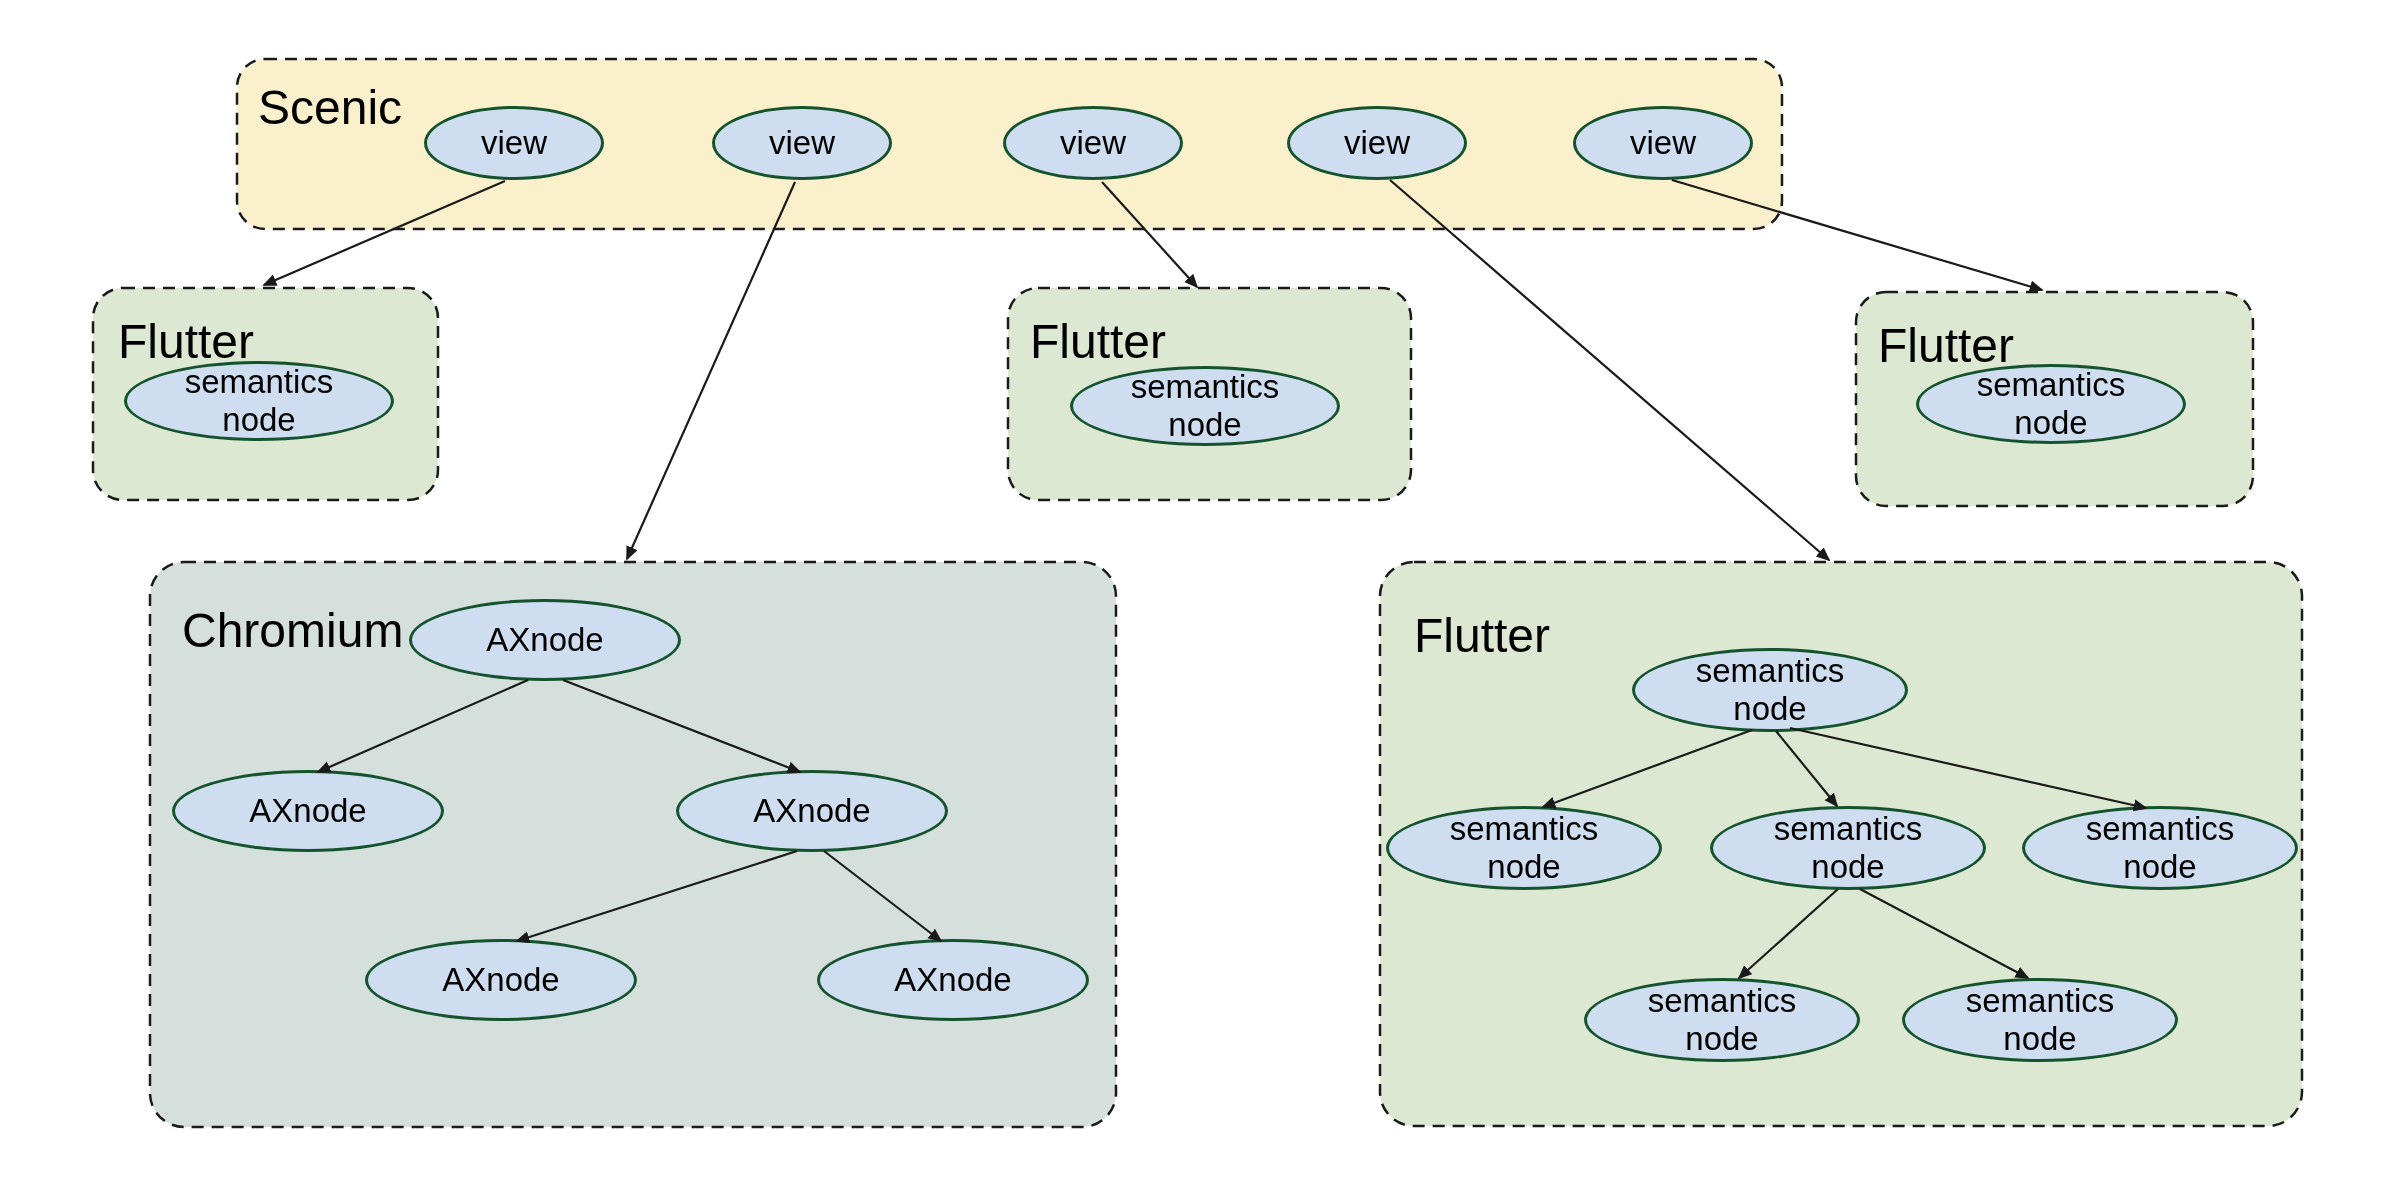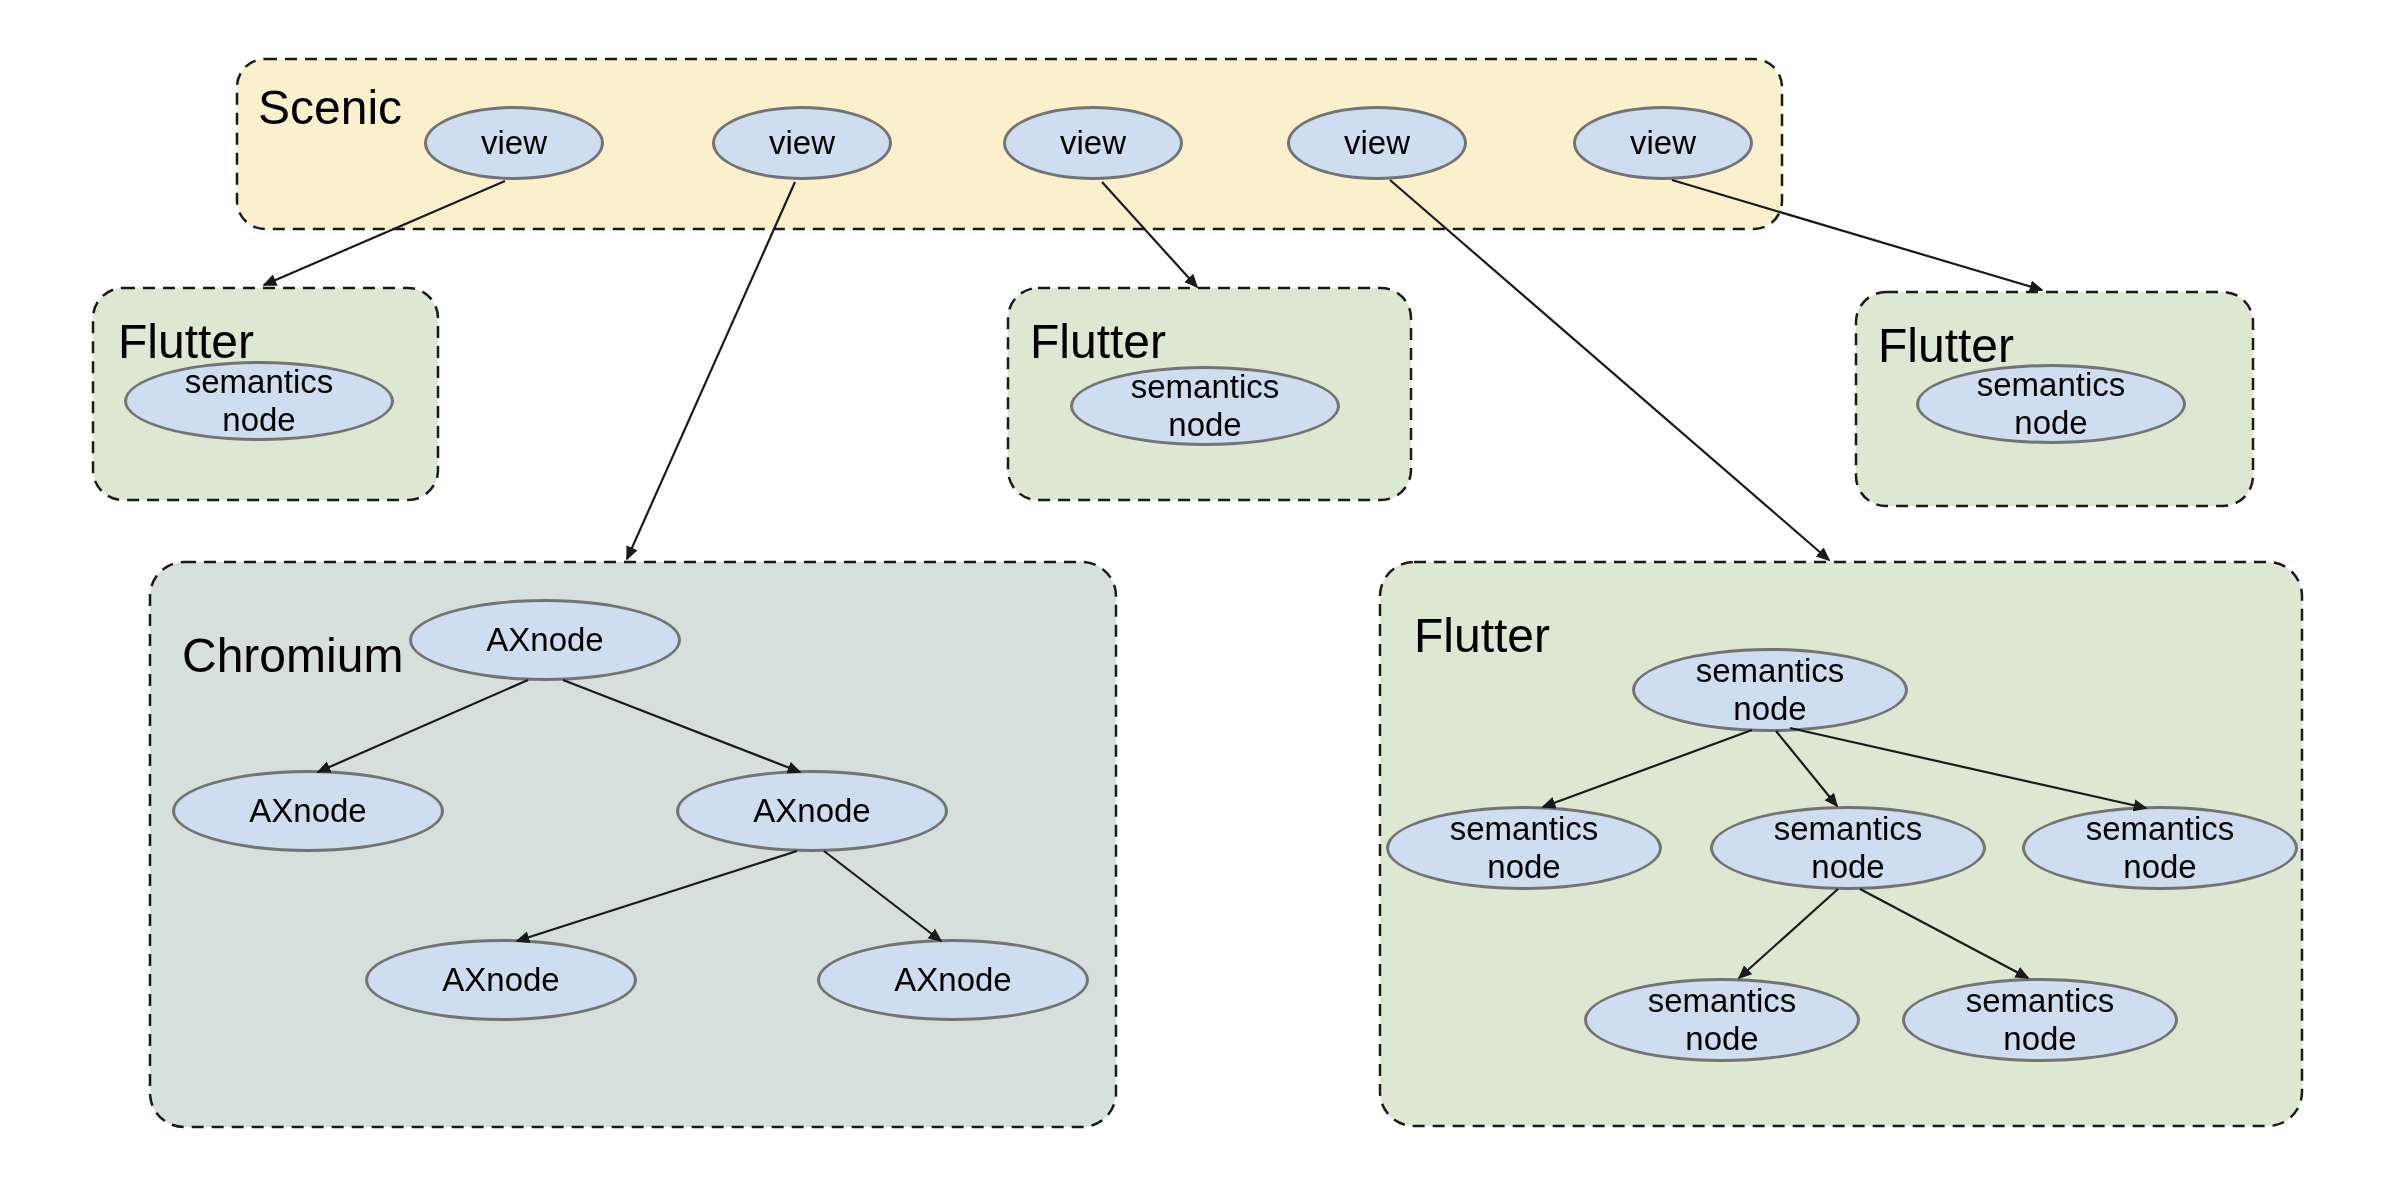--- a/index.html
+++ b/index.html
@@ -9,21 +9,21 @@
   }
   svg.layer{position:absolute;left:0;top:0;}
   rect.box{stroke:#1a1a1a;stroke-width:2.5;stroke-dasharray:12 8;}
   rect.yellow{fill:#faf0cb;}
   rect.green{fill:#dce8d2;}
   rect.gray{fill:#d5dfdc;}
   .box-label{
     position:absolute;font-size:48px;color:#000;white-space:nowrap;line-height:1;
   }
   .node{
-    position:absolute;background:#cfddf0;border:3px solid #737373;border-radius:50%;
+    position:absolute;background:#cfddf0;border:3px solid #14532d;border-radius:50%;
     display:flex;align-items:center;justify-content:center;text-align:center;
     font-size:33px;color:#000;box-sizing:border-box;
   }
   .node .txt{white-space:nowrap;line-height:1.1;}
   .node .narrow{white-space:normal;width:172px;line-height:1.15;}
   line.arrow{stroke:#1a1a1a;stroke-width:2.2;}
 </style>
 </head>
 <body>
 
@@ -35,21 +35,21 @@
     <rect class="box green" x="1008" y="288" width="403" height="212" rx="30"></rect>
     <rect class="box green" x="1856" y="292" width="397" height="214" rx="30"></rect>
     <rect class="box gray" x="150" y="562" width="966" height="565" rx="34"></rect>
     <rect class="box green" x="1380" y="562" width="922" height="564" rx="34"></rect>
   </svg>
 
   <span class="box-label" style="left:258px;top:84px">Scenic</span>
   <span class="box-label" style="left:118px;top:318px">Flutter</span>
   <span class="box-label" style="left:1030px;top:318px">Flutter</span>
   <span class="box-label" style="left:1878px;top:322px">Flutter</span>
-  <span class="box-label" style="left:182px;top:632px">Chromium</span>
+  <span class="box-label" style="left:182px;top:607px">Chromium</span>
   <span class="box-label" style="left:1414px;top:612px">Flutter</span>
 
   <div class="node" style="left:424px;top:106px;width:180px;height:74px">
       <span class="txt">view</span>
     </div>
   <div class="node" style="left:712px;top:106px;width:180px;height:74px">
       <span class="txt">view</span>
     </div>
   <div class="node" style="left:1003px;top:106px;width:180px;height:74px">
       <span class="txt">view</span>

